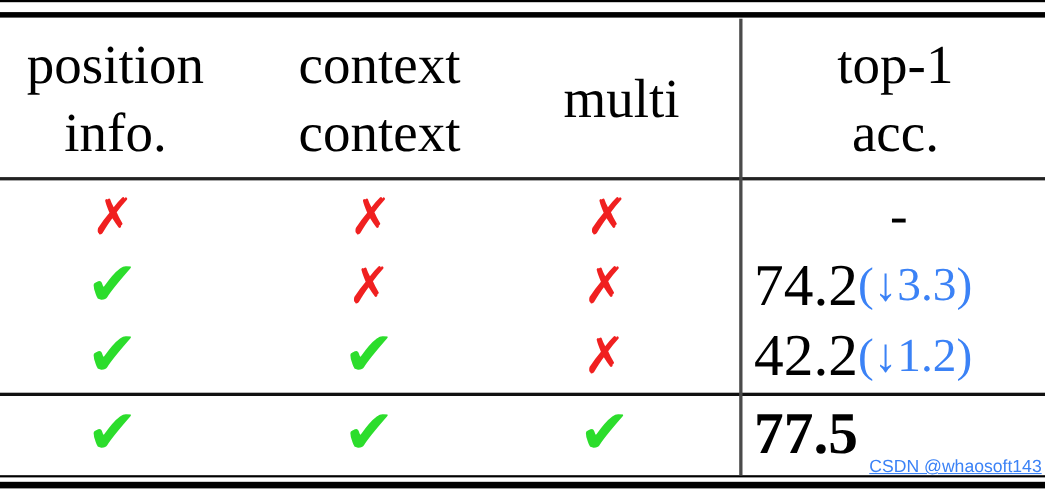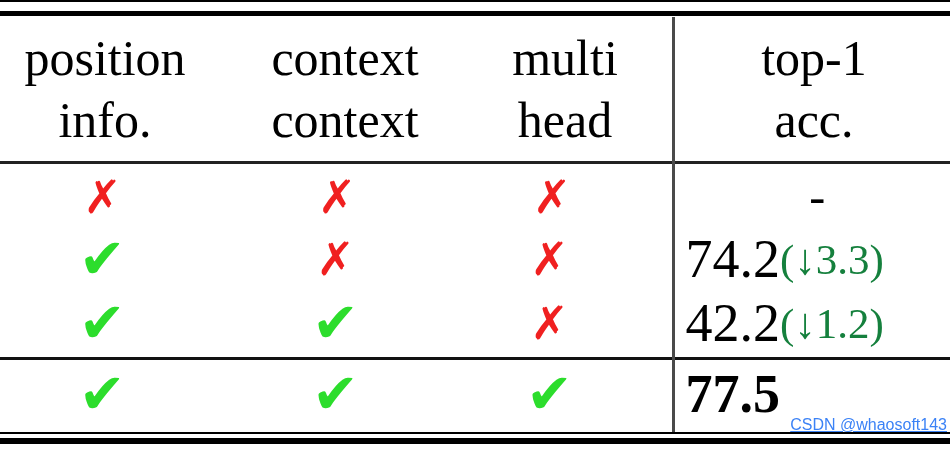--- a/index.html
+++ b/index.html
@@ -85,21 +85,21 @@
   .mark[data-state="check"] { color: #2cdd2c; font-size: 56px; }
 
   
   .val {
     font-size: 54px;
     line-height: 1;
     white-space: nowrap;
   }
   .val .delta {
     font-size: 43px;
-    color: #15803d;
+    color: #3b82f6;
   }
   .v-center { justify-content: center; padding-left: 22px; font-size: 48px; }
   .v-left   { justify-content: flex-start; padding-left: 26px; font-family: Liberation Serif, serif; }
   .boldval  { font-weight: bold; }
 
   
   .watermark {
     position: absolute;
     top: 416px;
     right: 3px;
@@ -127,21 +127,20 @@
     <div class="cell c1 hcell">
       <span>position</span>
       <span>info.</span>
     </div>
     <div class="cell c2 hcell">
       <span>context</span>
       <span>context</span>
     </div>
     <div class="cell c3 hcell">
       <span>multi</span>
-      <span>head</span>
     </div>
     <div class="cell gap"></div>
     <div class="cell c4 hcell">
       <span>top-1</span>
       <span>acc.</span>
     </div>
   </div>
 
   <div class="row r1">
     <div class="cell c1">

